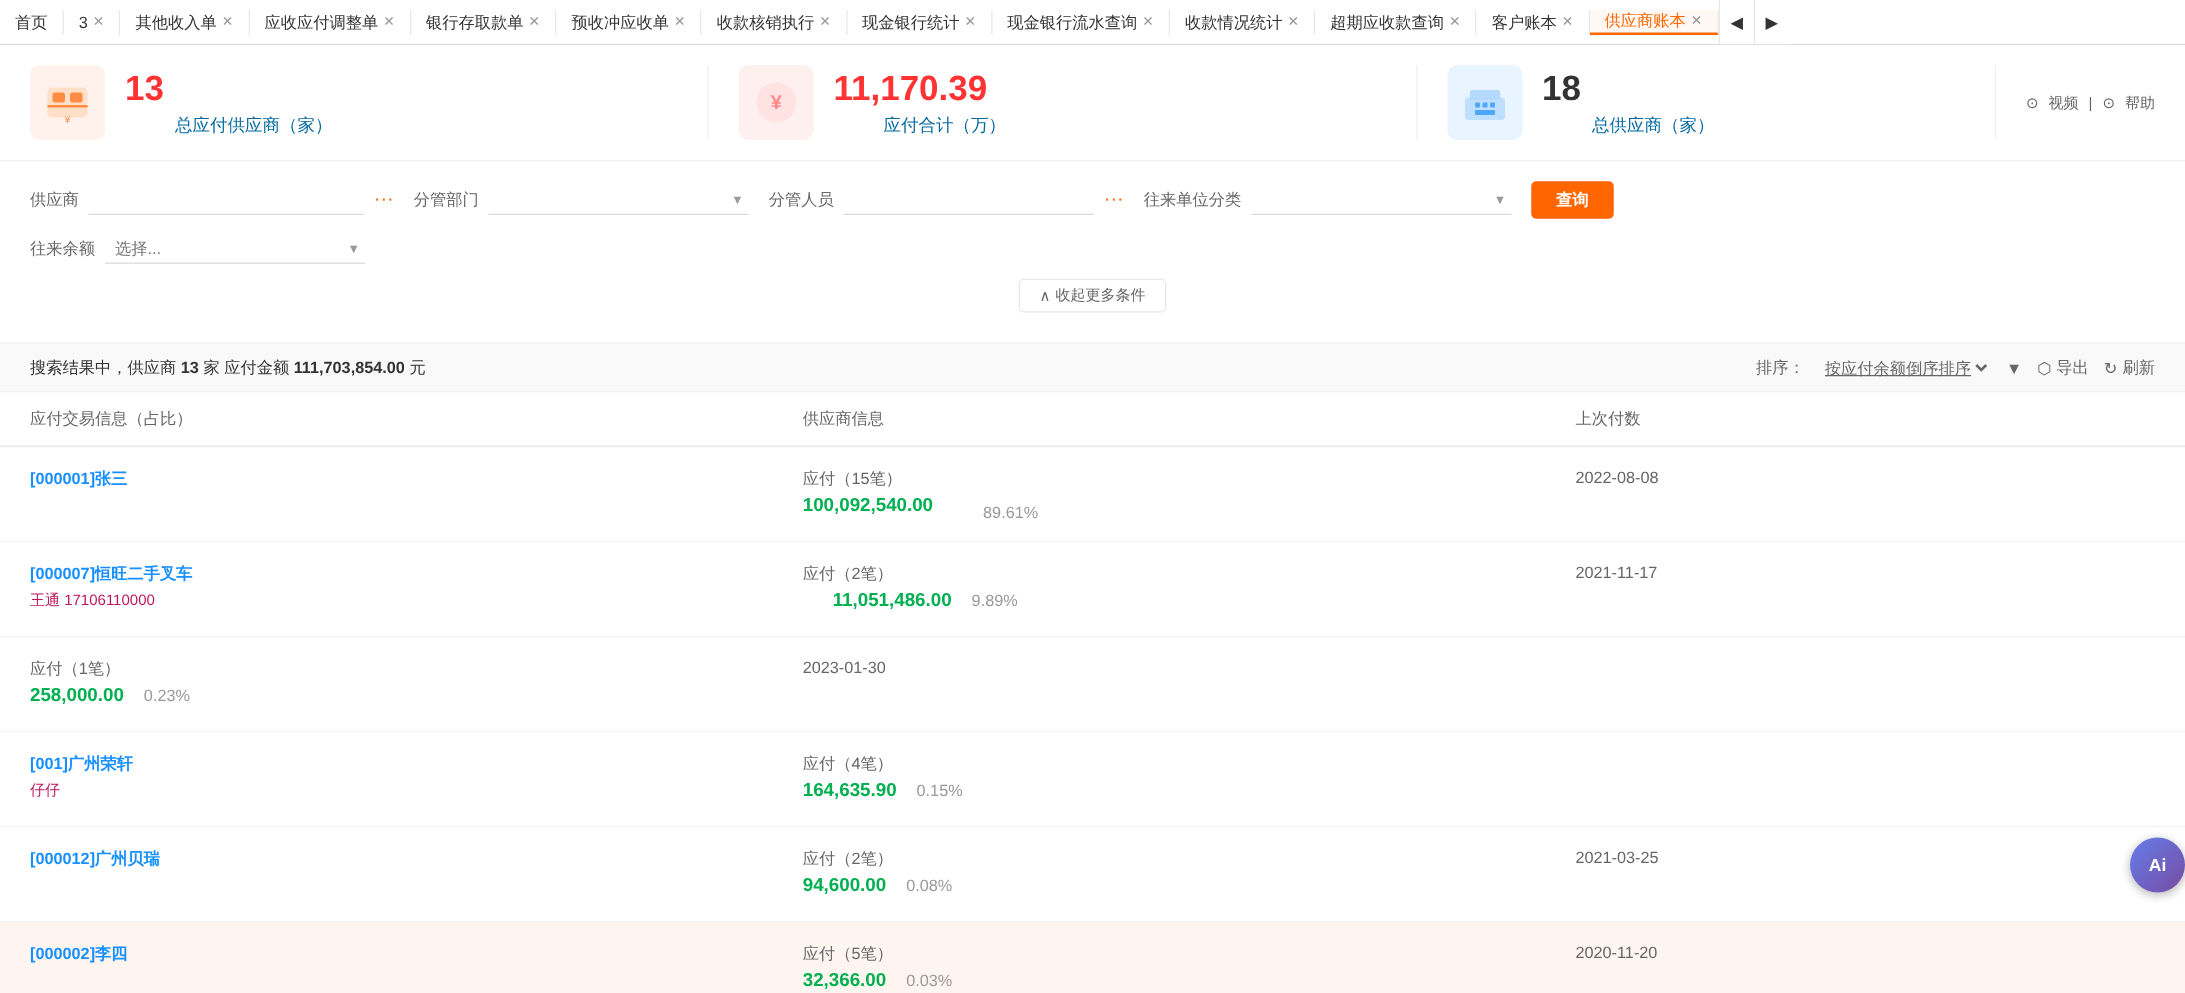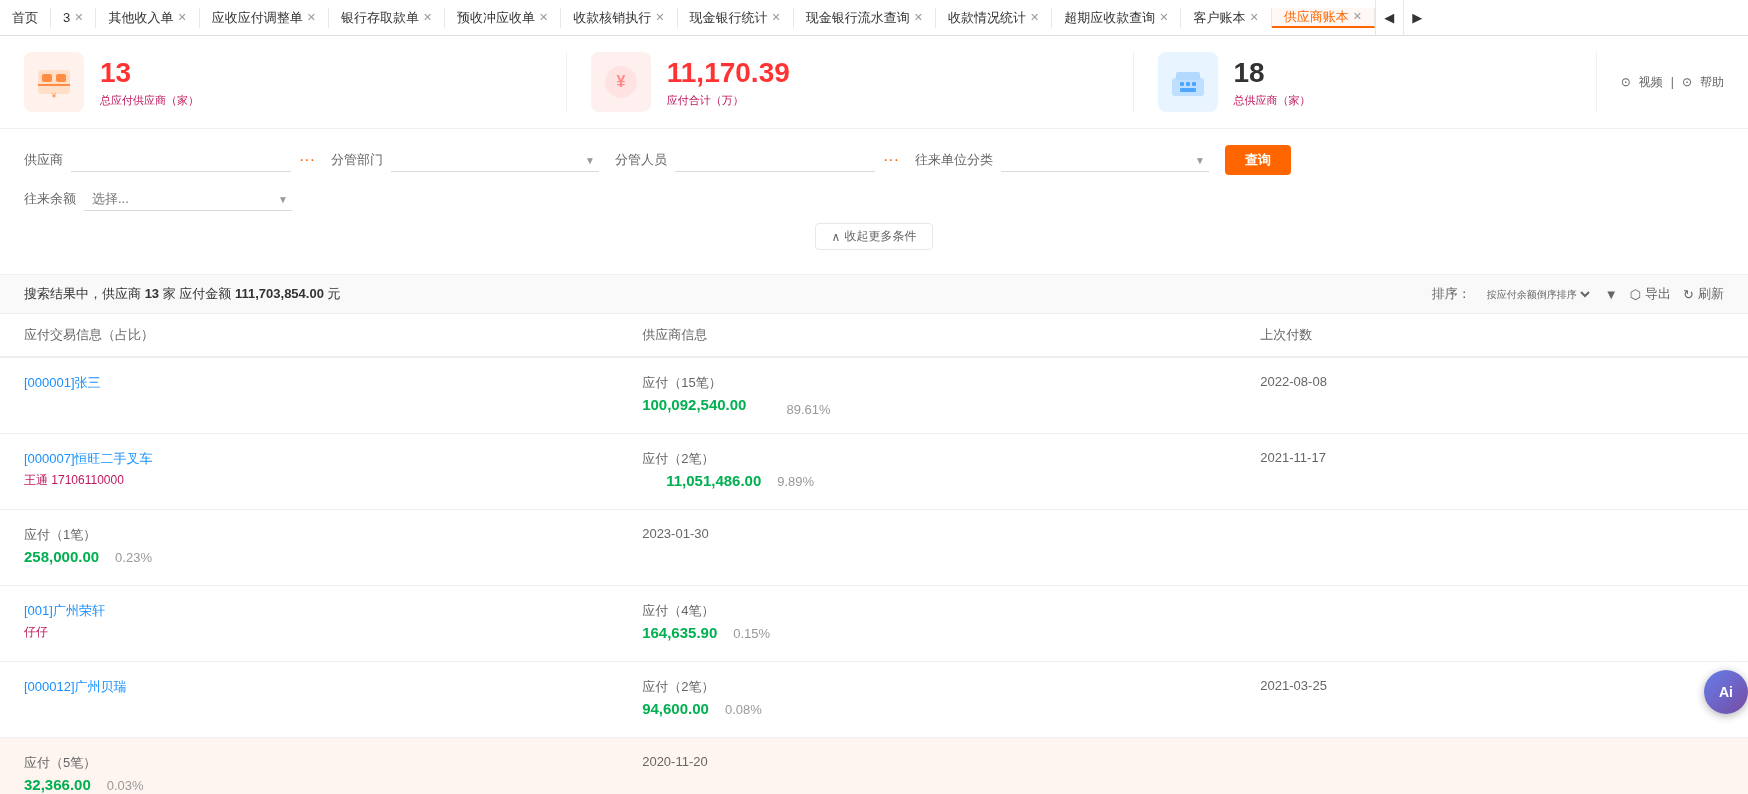--- a/index.html
+++ b/index.html
@@ -31,21 +31,21 @@
     .stat-block:last-child { border-right: none; margin-right: 0; }
     .stat-icon {
       width: 60px; height: 60px; display: flex; align-items: center; justify-content: center;
       border-radius: 8px; flex-shrink: 0;
     }
     .stat-icon.orange { background: #fff2ec; }
     .stat-icon.pink { background: #fff0f0; }
     .stat-icon.blue { background: #e8f4ff; }
     .stat-text { display: flex; flex-direction: column; }
     .stat-number { font-size: 28px; font-weight: bold; color: #ff3333; line-height: 1.2; }
-    .stat-label { font-size: 11px; color: #be185d; margin-top: 4px; }
+    .stat-label { font-size: 14px; color: #0369a1; margin-top: 4px; margin-left: 40px; }
     .stat-number.dark { color: #333; }
 
     .top-right-links {
       margin-left: auto; display: flex; align-items: center; gap: 8px; font-size: 12px; color: #666;
     }
     .top-right-links span { cursor: pointer; }
 
     
     .filter-area {
       background: #fff; padding: 16px 24px 8px; border-bottom: 1px solid #f0f0f0;
@@ -80,36 +80,36 @@
     
     .result-bar {
       background: #f9f9f9; padding: 10px 24px; display: flex; align-items: center;
       justify-content: space-between; border-bottom: 1px solid #eee;
     }
     .result-info { font-size: 13px; color: #666; }
     .result-info span { color: #333; }
     .result-actions { display: flex; align-items: center; gap: 12px; font-size: 13px; color: #666; }
     .result-actions .action-link { cursor: pointer; color: #666; display: flex; align-items: center; gap: 4px; }
     .sort-select {
-      background: none; border: none; color: #666; font-size: 10px; cursor: pointer; outline: none;
+      background: none; border: none; color: #666; font-size: 13px; cursor: pointer; outline: none; text-decoration: underline;
     }
 
     
     .data-table { background: #fff; width: 100%; }
     .table-header {
       display: grid; grid-template-columns: 2fr 2fr 1.5fr; padding: 12px 24px;
       border-bottom: 2px solid #eee; background: #fff;
     }
     .table-header-cell { font-size: 13px; color: #666; font-weight: normal; }
     .table-row {
       display: grid; grid-template-columns: 2fr 2fr 1.5fr; padding: 16px 24px;
       border-bottom: 1px solid #f0f0f0; background: #fff; align-items: start;
     }
     .table-row.highlighted { background: #fff5f0; }
-    .supplier-link { color: #1890ff; cursor: pointer; font-size: 13px; text-decoration: none; }
+    .supplier-link { color: #1890ff; cursor: pointer; font-size: 13px; text-decoration: none; font-weight: bold; }
     .supplier-sub { font-size: 12px; color: #be185d; margin-top: 4px; }
     .tx-label { font-size: 13px; color: #666; }
     .tx-amount { font-size: 15px; color: #00b050; font-weight: bold; margin: 4px 0; cursor: pointer; }
     .tx-percent { font-size: 13px; color: #999; margin-left: 16px; display: inline-block; }
     .last-pay { font-size: 13px; color: #666; }
   </style>
 </head>
 <body>
 
 <div class="top-nav">
@@ -372,20 +372,23 @@
         <span class="tx-percent">0.08%</span>
       </div>
     </div>
     <div>
       <span class="last-pay">2021-03-25</span>
     </div>
   </div>
 
   <div class="table-row highlighted">
     <div>
+      <a class="supplier-link">[000002]李四</a>
+    </div>
+    <div>
       <div class="tx-label">应付（5笔）</div>
       <div style="display:flex;align-items:baseline;">
         <span class="tx-amount">32,366.00</span>
         <span class="tx-percent">0.03%</span>
       </div>
     </div>
     <div>
       <span class="last-pay">2020-11-20</span>
     </div>
   </div>

